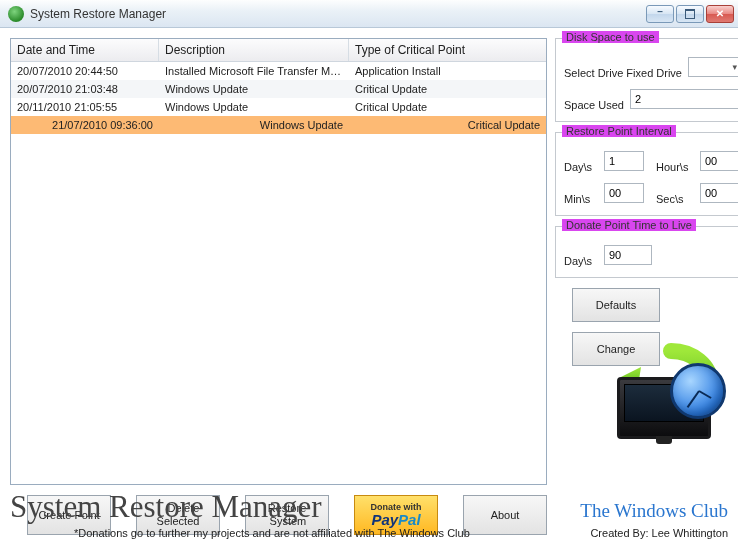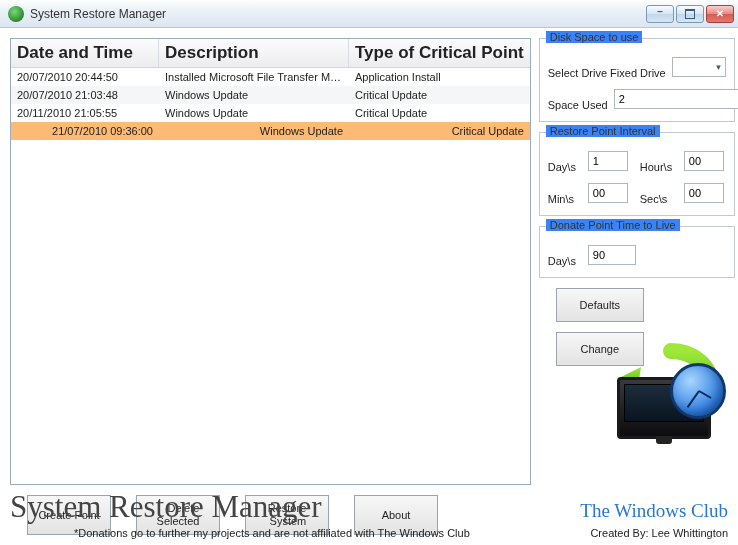--- a/index.html
+++ b/index.html
@@ -54,21 +54,21 @@
 .leftpane { flex: 1; display: flex; flex-direction: column; }
 .rightpane { width: 196px; display: flex; flex-direction: column; }
 
 .tablewrap {
   border: 1px solid #9aacbf;
   flex: 1;
   background: #fff;
   overflow: hidden;
   display: flex; flex-direction: column;
 }
-.thead { display: flex; background: linear-gradient(#fcfcfd,#ececef); border-bottom: 1px solid #cfd6de; font-size: 17px; font-weight: bold; }
+.thead { display: flex; background: linear-gradient(#fcfcfd,#ececef); border-bottom: 1px solid #cfd6de; font-size: 12px; }
 .th {
   padding: 4px 6px;
   border-right: 1px solid #d6dde4;
   color: #222;
   white-space: nowrap; overflow: hidden; text-overflow: ellipsis;
 }
 .th:last-child { border-right: none; }
 .tbody { flex: 1; font-size: 11px; }
 .tr { display: flex; height: 18px; align-items: center; }
 .tr:nth-child(even) { background: #f4f6f8; }
@@ -97,21 +97,21 @@
   background: linear-gradient(#ffe06a,#ffb822);
   border-color: #c78a10;
   flex-direction: column; gap: 0; line-height: 1.0;
 }
 .btn.paypal .l1 { font-size: 9px; color: #333; font-weight: bold; }
 .btn.paypal .l2 { font-size: 15px; font-weight: bold; font-style: italic; }
 .btn.paypal .l2 .pay { color: #11347a; }
 .btn.paypal .l2 .pal { color: #1a8ac8; }
 
 .group { border: 1px solid #c4c9cf; margin-bottom: 10px; padding: 8px 8px 10px 8px; position: relative; }
-.group .legend { position: absolute; top: -8px; left: 6px; background: #3b82f6; padding: 0 4px; font-size: 11px; color: #333; }
+.group .legend { position: absolute; top: -8px; left: 6px; background: #d946ef; padding: 0 4px; font-size: 11px; color: #333; }
 .frow { display: flex; align-items: center; margin-top: 8px; gap: 6px; font-size: 11px; color: #222; }
 .frow:first-of-type { margin-top: 2px; }
 .flabel { white-space: nowrap; margin-top: 12px; }
 .finput {
   border: 1px solid #aeb7c0; height: 20px; padding: 1px 4px; font-size: 11px; background: #fff;
 }
 .fselect {
   border: 1px solid #aeb7c0; height: 20px; background: #fff;
   display: flex; align-items: center; justify-content: flex-end; padding: 0 4px; cursor: pointer;
 }
@@ -212,20 +212,24 @@
           </div>
         </div>
     </div>
 
     <div class="toolbar">
       <button class="btn">Create Point</button>
       <button class="btn btn2line">Delete
 Selected</button>
       <button class="btn btn2line">Restore
 System</button>
+      <button class="btn paypal">
+        <span class="l1">Donate with</span>
+        <span class="l2"><span class="pay">Pay</span><span class="pal">Pal</span></span>
+      </button>
       <button class="btn">About</button>
     </div>
   </div>
 
   <div class="rightpane">
     <div class="group">
       <div class="legend">Disk Space to use</div>
       <div class="frow">
         <span class="flabel">Select Drive Fixed Drive</span>
         <div class="fselect" style="flex:1"></div>

